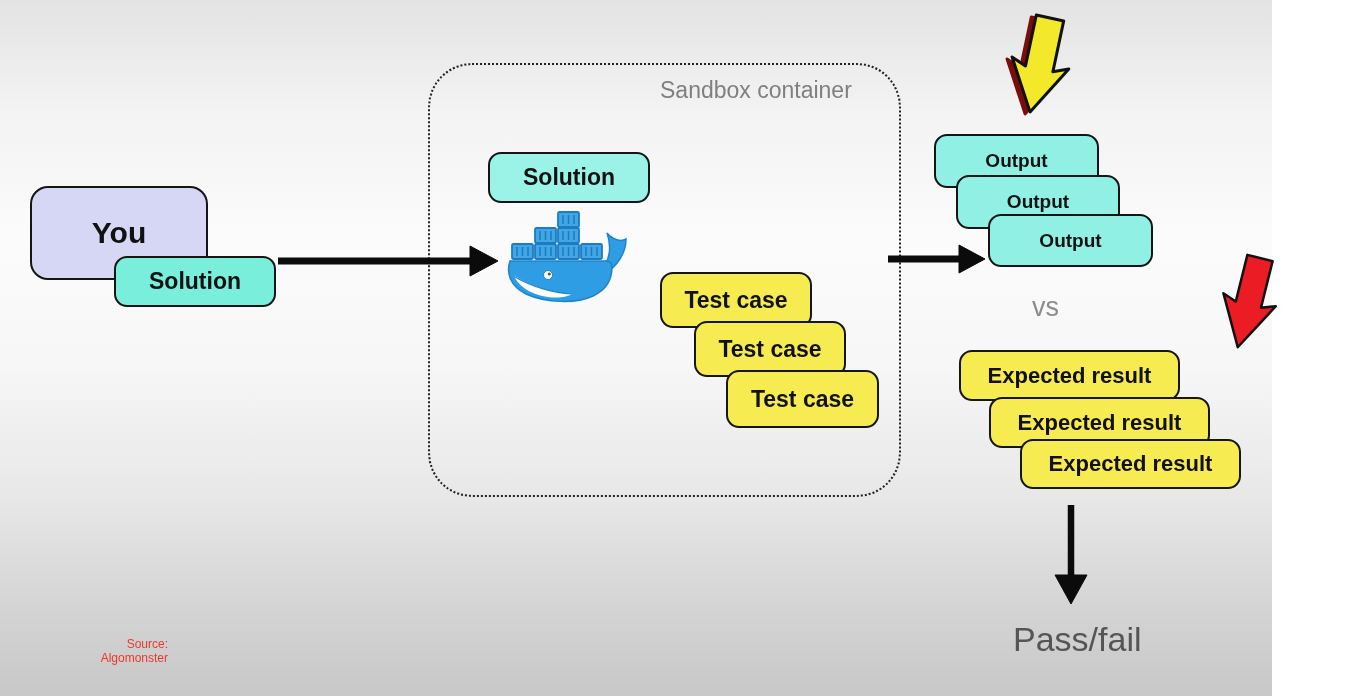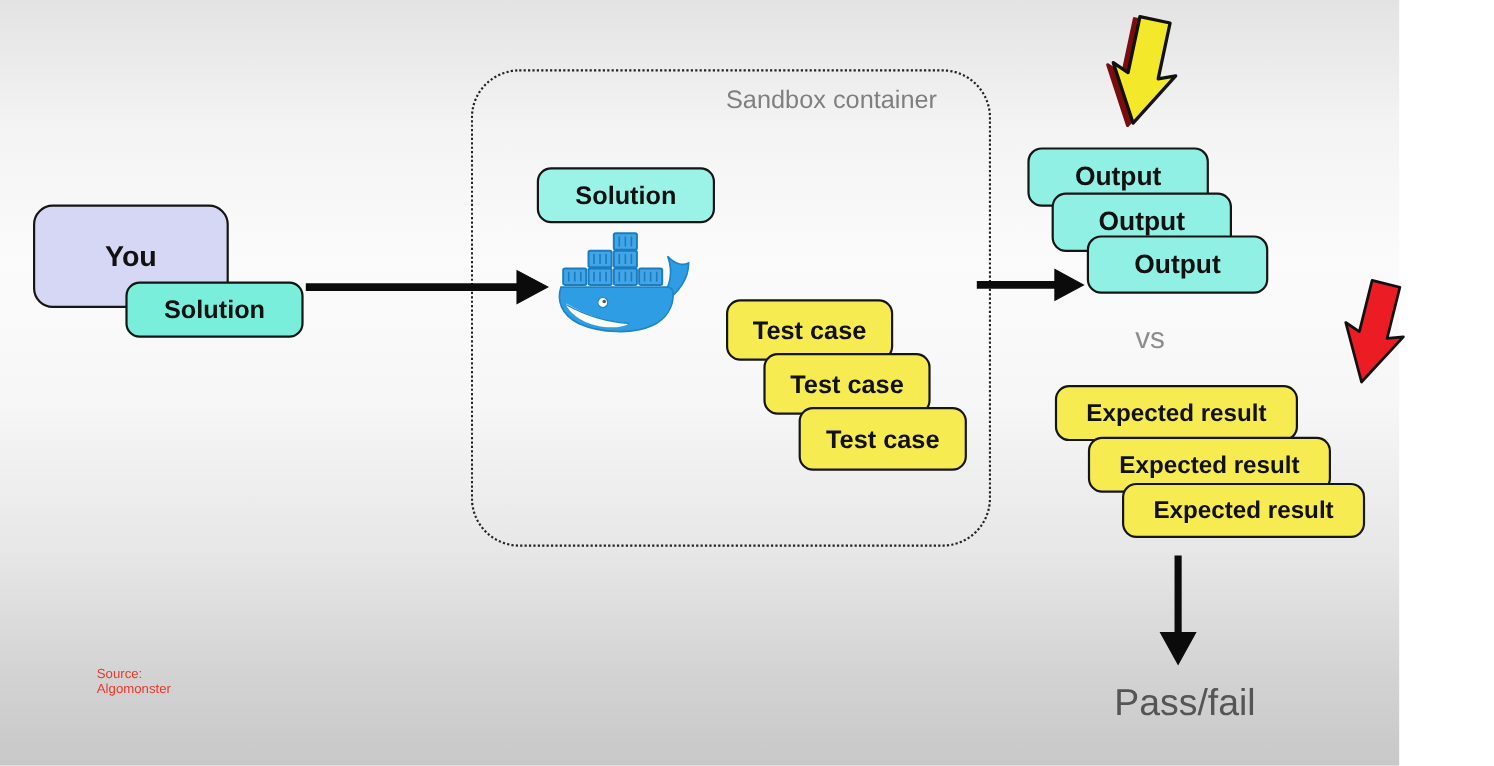--- a/index.html
+++ b/index.html
@@ -9,44 +9,44 @@
   }
   .canvas{
     position:relative;width:1272px;height:696px;
     background:linear-gradient(180deg,#e3e3e3 0%,#f3f3f3 16%,#fbfbfb 34%,#f7f7f7 52%,#e7e7e7 72%,#d3d3d3 88%,#c8c8c8 100%);
   }
   .box{
     position:absolute;display:flex;align-items:center;justify-content:center;
     border:2.5px solid #151515;color:#111;font-weight:700;box-sizing:border-box;
     background:#fff;z-index:3;
   }
-  .you{left:30px;top:186px;width:178px;height:94px;background:#d6d7f5;border-radius:18px;font-size:26px;text-align:center;}
+  .you{left:30px;top:186px;width:178px;height:94px;background:#d6d7f5;border-radius:18px;font-size:30px;text-align:center;}
   .sol-left{left:114px;top:256px;width:162px;height:51px;background:#79efdb;border-radius:13px;font-size:23px;}
   .sandbox{
     position:absolute;left:428px;top:63px;width:473px;height:434px;box-sizing:border-box;
     border:2.5px dotted #222;border-radius:44px;z-index:1;
   }
   .sandbox-title{position:absolute;left:660px;top:77px;font-size:23px;color:#7f7f7f;z-index:2;}
   .sol-sandbox{left:488px;top:152px;width:162px;height:51px;background:#9bf3e8;border-radius:13px;font-size:23px;}
   .whale{position:absolute;left:502px;top:211px;z-index:3;}
   .yellowbox{background:#f6ec51;border-radius:13px;font-size:23px;margin-top:22px;}
   .tc1{left:660px;top:250px;width:152px;height:56px;}
   .tc2{left:694px;top:299px;width:152px;height:56px;}
   .tc3{left:726px;top:348px;width:153px;height:58px;}
-  .cyanbox{background:#90f0e4;border-radius:13px;font-size:24px;}
+  .cyanbox{background:#90f0e4;border-radius:13px;font-size:19px;}
   .out1{left:934px;top:134px;width:165px;height:54px;}
   .out2{left:956px;top:175px;width:164px;height:54px;}
   .out3{left:988px;top:214px;width:165px;height:53px;}
   .er1{left:959px;top:328px;width:221px;height:51px;font-size:22px;}
   .er2{left:989px;top:375px;width:221px;height:51px;font-size:22px;}
   .er3{left:1020px;top:417px;width:221px;height:50px;font-size:22px;}
   .vs{position:absolute;left:1032px;top:292px;font-size:27px;color:#8c8c8c;z-index:2;}
   .passfail{position:absolute;left:1013px;top:620px;width:120px;text-align:center;font-size:34px;color:#555;z-index:2;}
   .source{
-    position:absolute;left:88px;top:605px;width:80px;text-align:left;
+    position:absolute;left:88px;top:637px;width:80px;text-align:right;
     font-size:12px;line-height:14px;color:#e8392e;z-index:2;
   }
   .connectors{position:absolute;left:0;top:0;z-index:2;}
   .deco-arrow{position:absolute;z-index:3;}
 </style>
 </head>
 <body>
 
 <div class="canvas">
 

